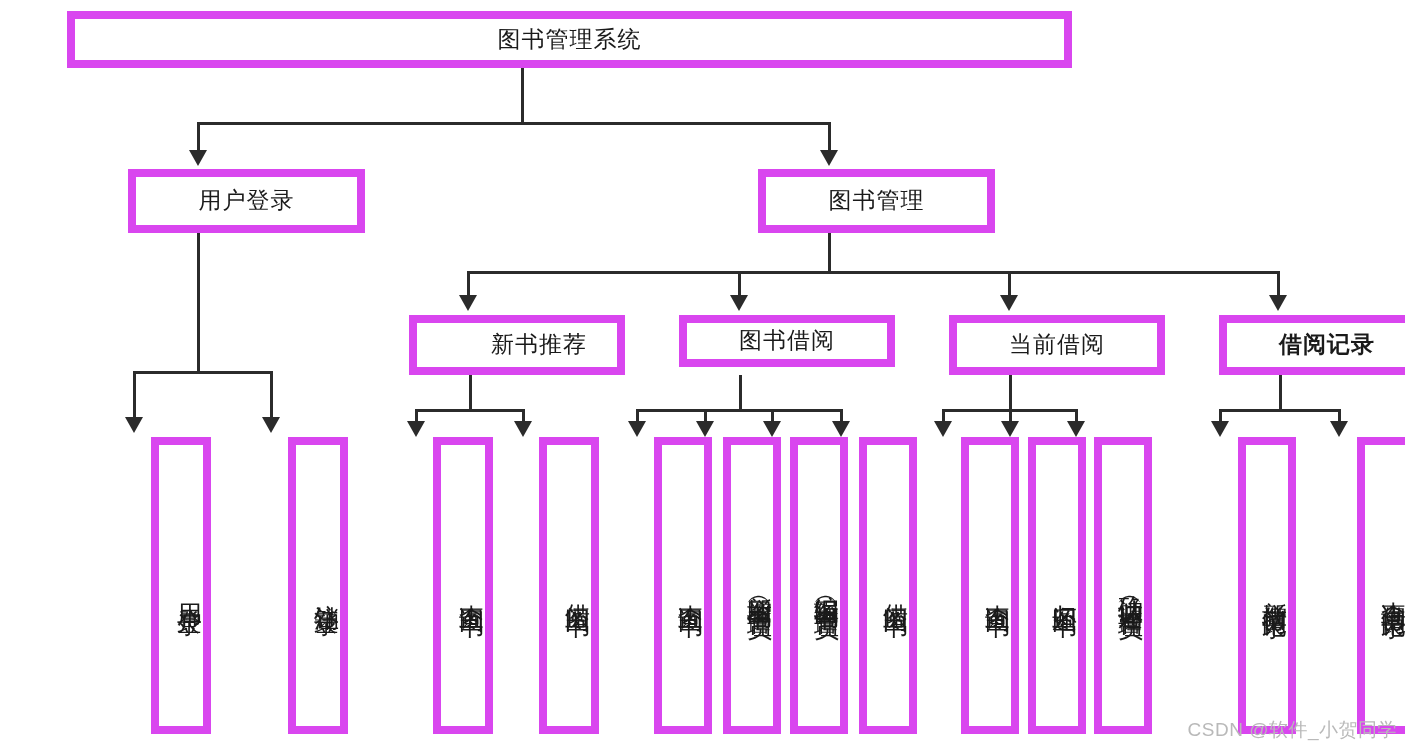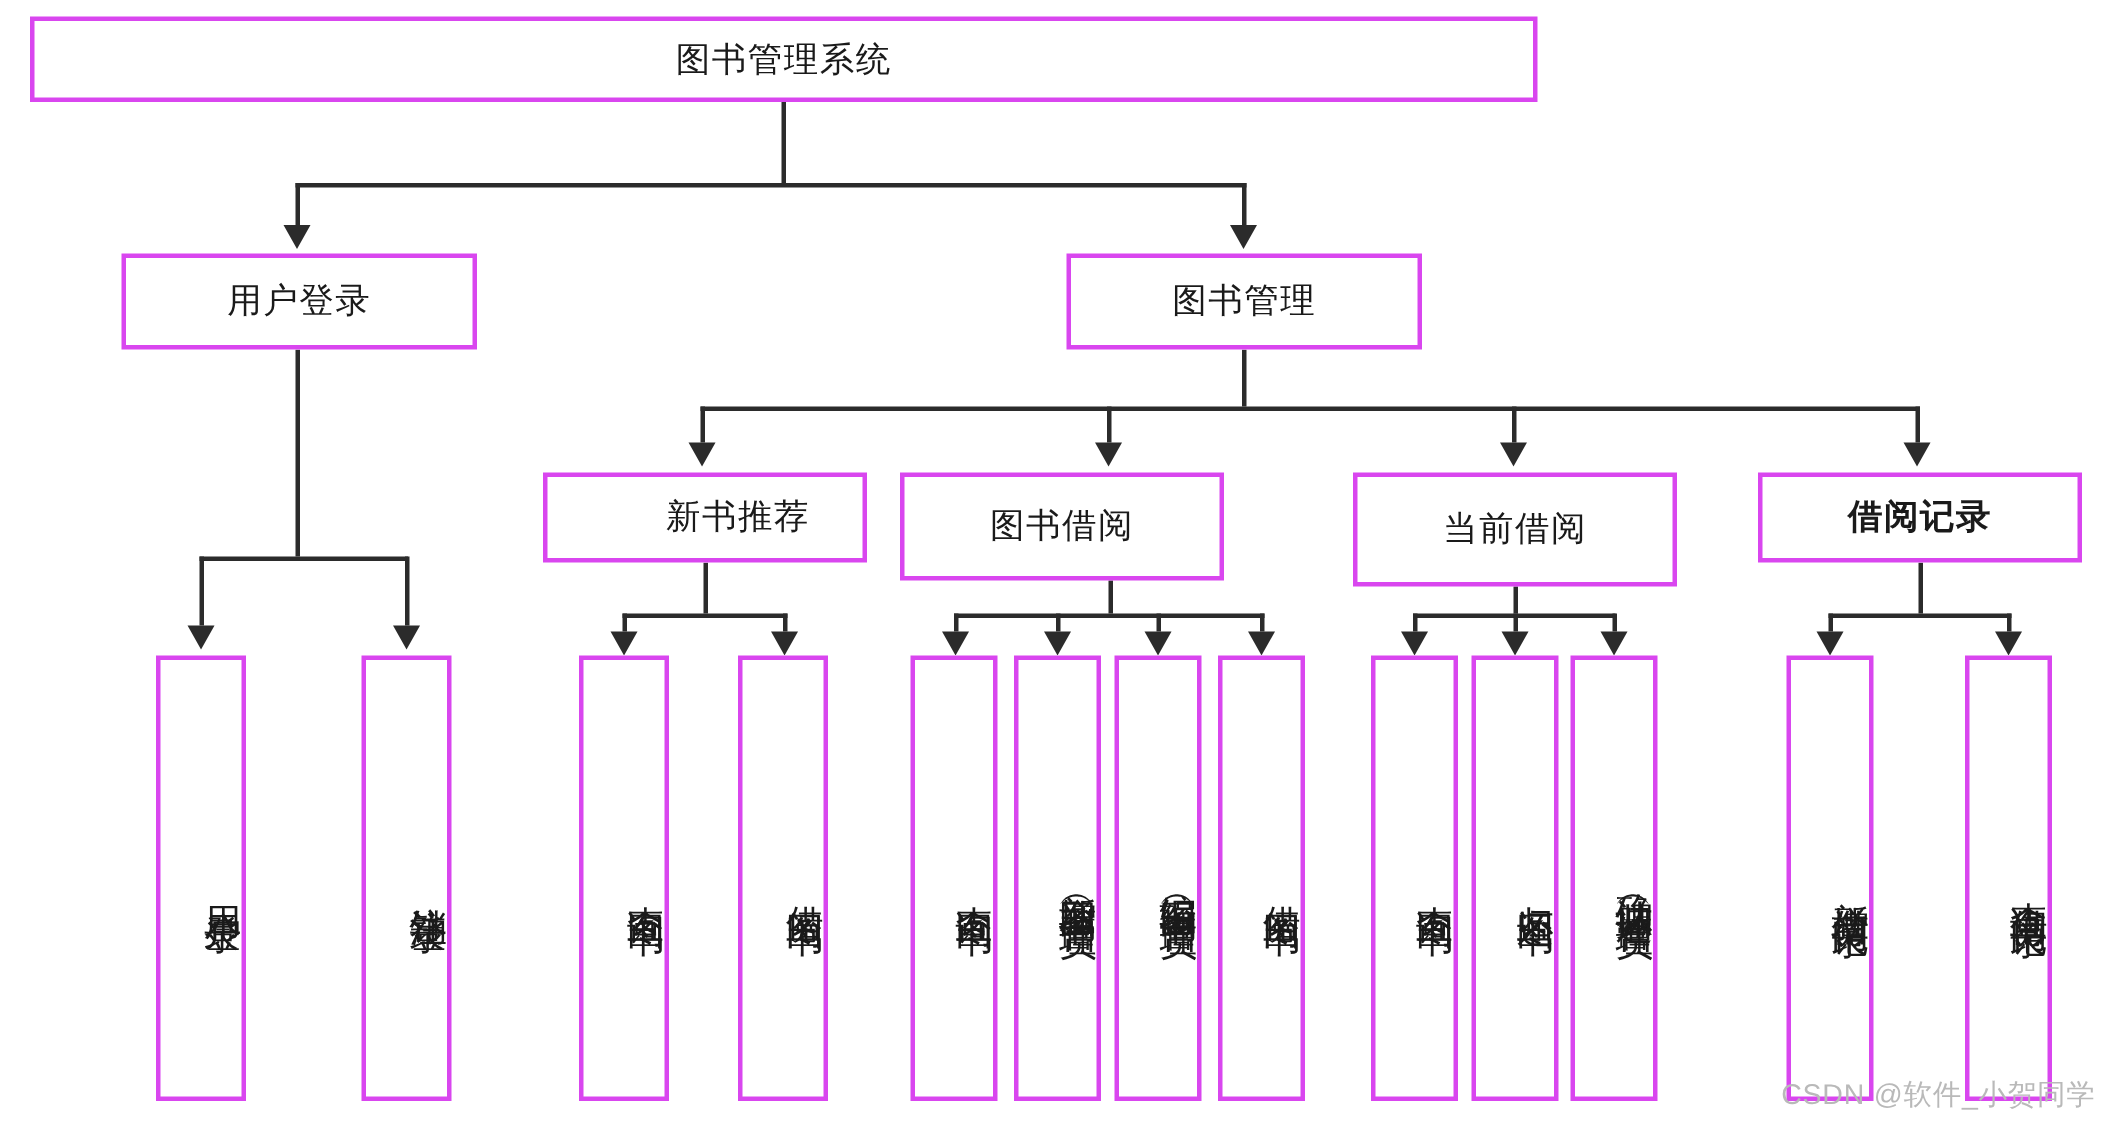--- a/index.html
+++ b/index.html
@@ -14,28 +14,29 @@
     position: relative;
     width: 1405px;
     height: 747px;
     background: #ffffff;
     overflow: hidden;
   }
   
   .node {
     position: absolute;
     box-sizing: border-box;
-    border: 3px solid #d946ef;
+    border: 8px solid #d946ef;
     background: #ffffff;
     display: flex;
     align-items: center;
     justify-content: center;
     color: #1a1a1a;
     text-align: center;
     z-index: 3;
+    margin-left: 47px;
   }
   .node.horiz {
     font-size: 23px;
     letter-spacing: 1px;
     line-height: 1.2;
     white-space: nowrap;
   }
   
   .node.vert {
     writing-mode: vertical-rl;
@@ -125,24 +126,24 @@
   <div class="vline" style="left:738px; top:271px; height:24px;"></div>
   <div class="arrow" style="left:730px; top:295px;"></div>
   <div class="vline" style="left:1008px; top:271px; height:24px;"></div>
   <div class="arrow" style="left:1000px; top:295px;"></div>
   <div class="vline" style="left:1277px; top:271px; height:24px;"></div>
   <div class="arrow" style="left:1269px; top:295px;"></div>
 
   <div class="node horiz" style="left:362px; top:315px; width:216px; height:60px;padding-left:44px;">
     <span>新书推荐</span>
   </div>
-  <div class="node horiz" style="left:600px; top:315px; width:216px; height:72px;">
+  <div class="node horiz" style="left:632px; top:315px; width:216px; height:52px;">
     <span>图书借阅</span>
   </div>
-  <div class="node horiz" style="left:902px; top:315px; width:216px; height:76px;">
+  <div class="node horiz" style="left:902px; top:315px; width:216px; height:60px;">
     <span>当前借阅</span>
   </div>
   <div class="node horiz" style="left:1172px; top:315px; width:216px; height:60px;font-weight:bold;">
     <span>借阅记录</span>
   </div>
 
   <div class="vline" style="left:469px; top:375px; height:34px;"></div>
   <div class="hline" style="left:415px; top:409px; width:110px;"></div>
   <div class="vline" style="left:415px; top:409px; height:12px;"></div>
   <div class="arrow" style="left:407px; top:421px;"></div>

